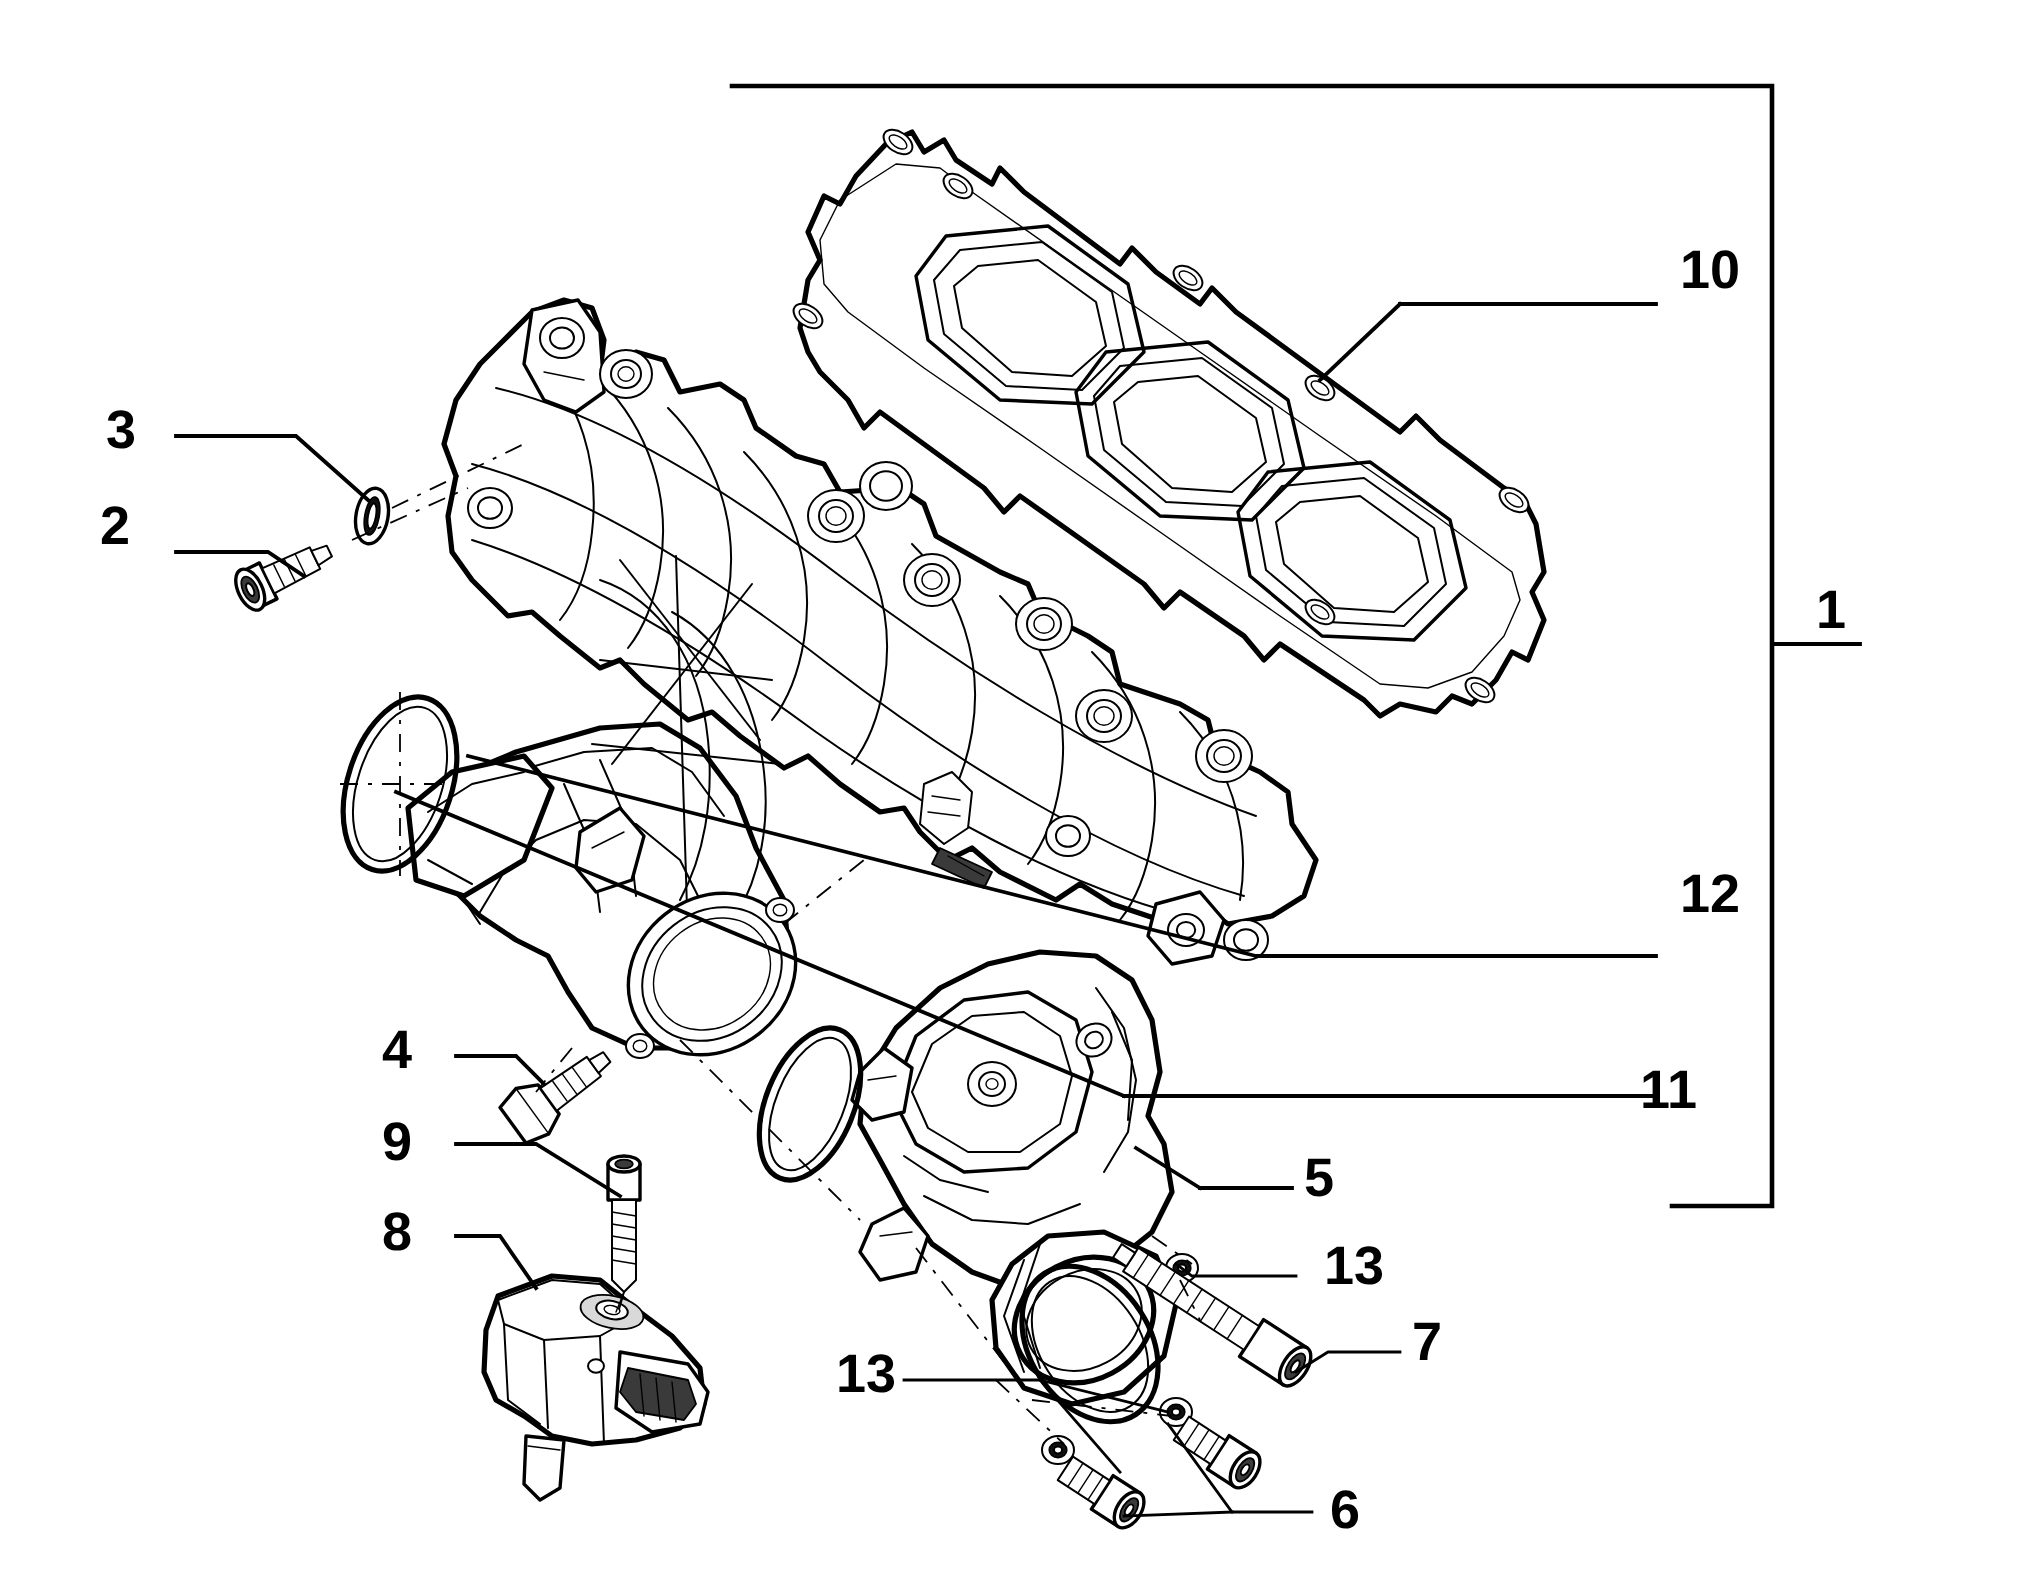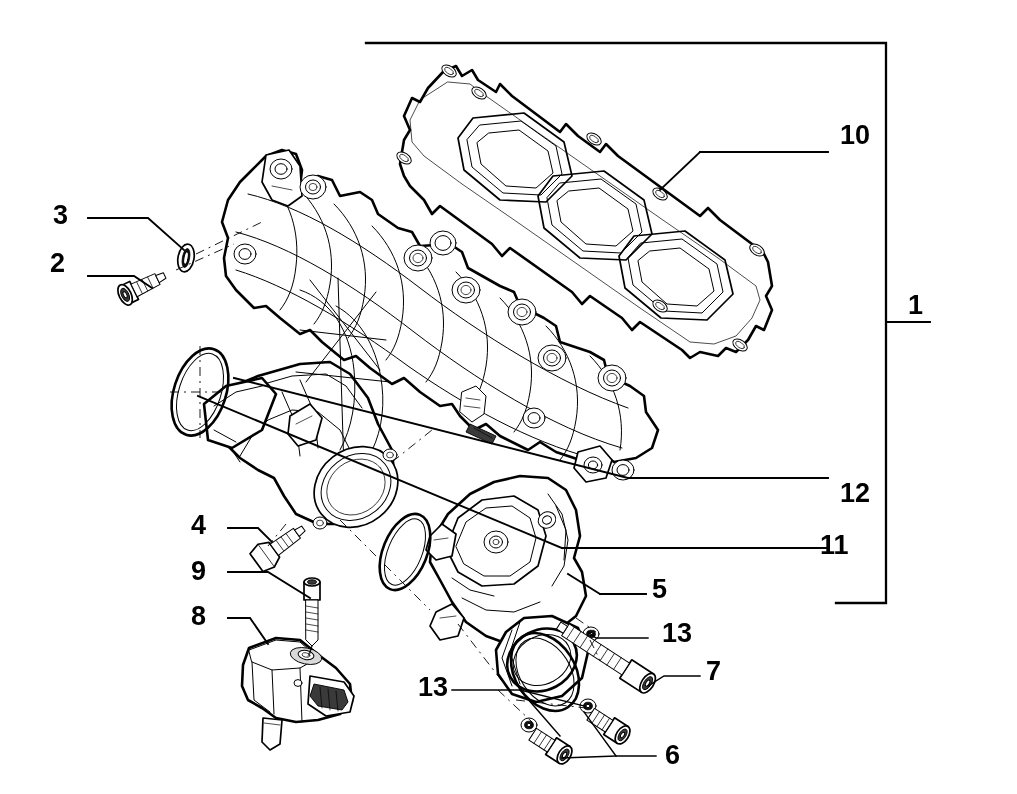--- a/index.html
+++ b/index.html
@@ -513,19 +513,19 @@
   <div class="callout-number" style="left:706px; top:658px;">7</div>
 
   <div class="callout-number" style="left:191px; top:603px;">8</div>
 
   <div class="callout-number" style="left:191px; top:558px;">9</div>
 
   <div class="callout-number" style="left:840px; top:122px;">10</div>
 
   <div class="callout-number" style="left:820px; top:532px;">11</div>
 
-  <div class="callout-number" style="left:840px; top:480px;">12</div>
+  <div class="callout-number" style="left:840px; top:434px;">12</div>
 
   <div class="callout-number" style="left:662px; top:620px;">13</div>
 
   <div class="callout-number" style="left:418px; top:674px;">13</div>
 
 </div>
 
 </body></html>

